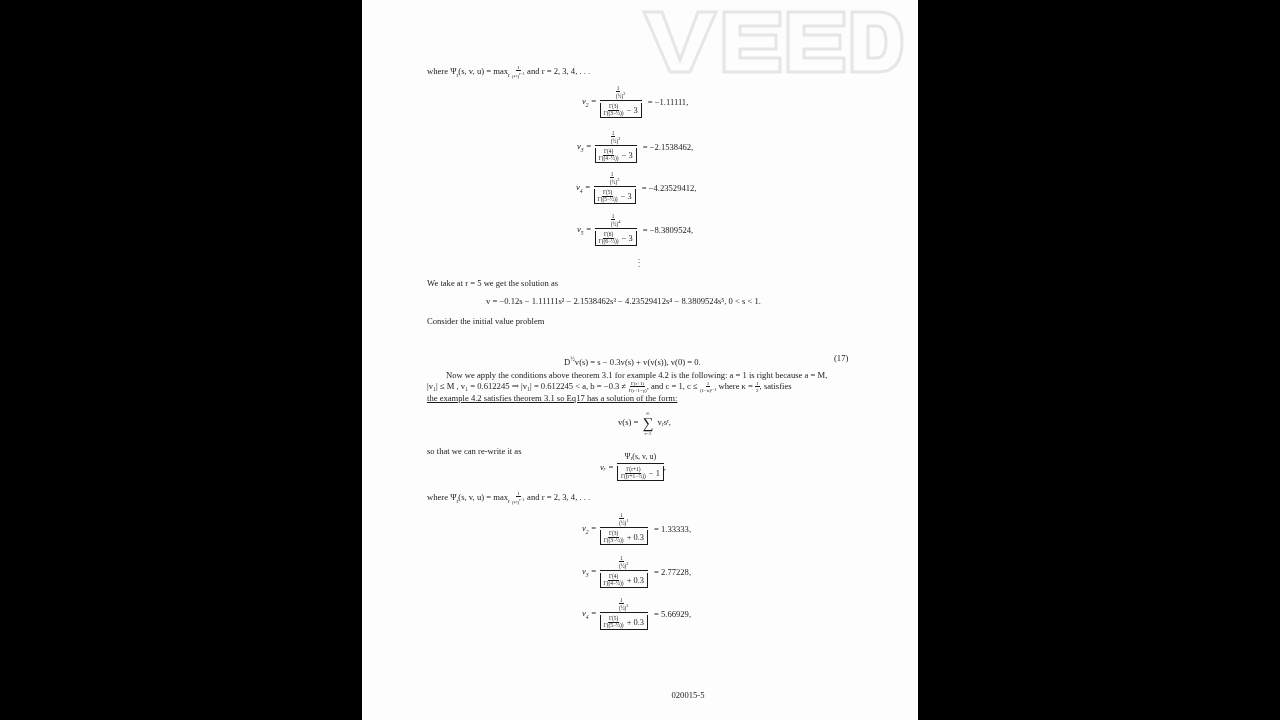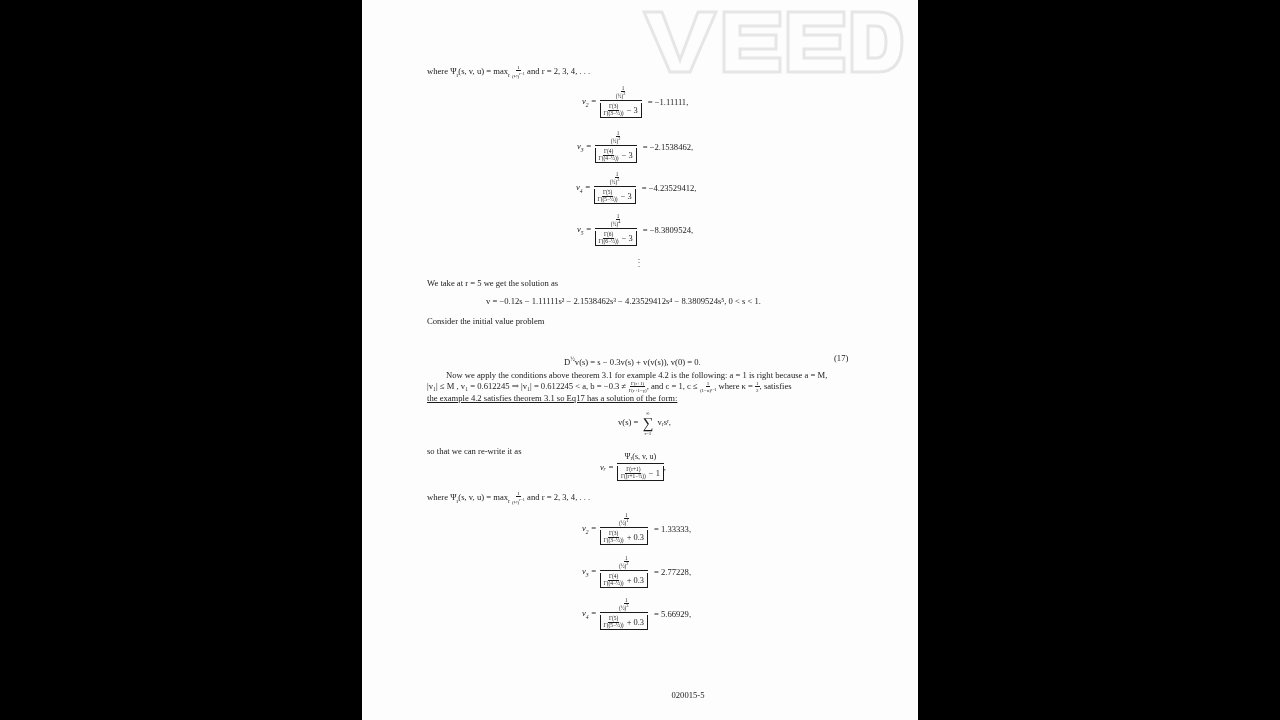--- a/index.html
+++ b/index.html
@@ -25,21 +25,21 @@
   .frac { display: inline-flex; flex-direction: column; align-items: center; vertical-align: middle; }
   .frac .num { border-bottom: 0.8px solid #1a1a1a; padding: 0 1px; line-height: 1; }
   .frac .den { line-height: 1; padding-top: 1px; }
   .tiny { font-size: 5px; }
   .small { font-size: 6.2px; }
   .sub { font-size: 5.6px; vertical-align: sub; }
 
   .eq-block { position: absolute; display: flex; align-items: center; font-size: 8.6px; white-space: nowrap; }
   .eq-lhs { font-style: italic; margin-right: 3px; }
   .bigfrac { display: inline-flex; flex-direction: column; align-items: center; }
-  .bigfrac .top { font-size: 5.2px; display: flex; flex-direction: column; align-items: flex-end; line-height: 1; padding-bottom: 1px; }
+  .bigfrac .top { font-size: 5.2px; display: flex; flex-direction: column; align-items: flex-start; line-height: 1; padding-bottom: 1px; }
   .bigfrac .top .one { border-bottom: 0.6px solid #1a1a1a; padding: 0 1px; }
   .bigfrac .bar { width: 100%; border-top: 0.8px solid #1a1a1a; }
   .bigfrac .bot {
     display: flex; align-items: center; gap: 3px; font-size: 8.4px;
     border-left: 0.8px solid #1a1a1a; border-right: 0.8px solid #1a1a1a; border-bottom: 0.8px solid #1a1a1a;
     padding: 1px 3px 1px 3px; margin-top: 2px;
   }
   .gfrac { display: inline-flex; flex-direction: column; align-items: center; font-size: 5.4px; line-height: 1.05; }
   .gfrac .n { border-bottom: 0.6px solid #1a1a1a; padding: 0 1px; }
   .eq-rhs { margin-left: 6px; }

